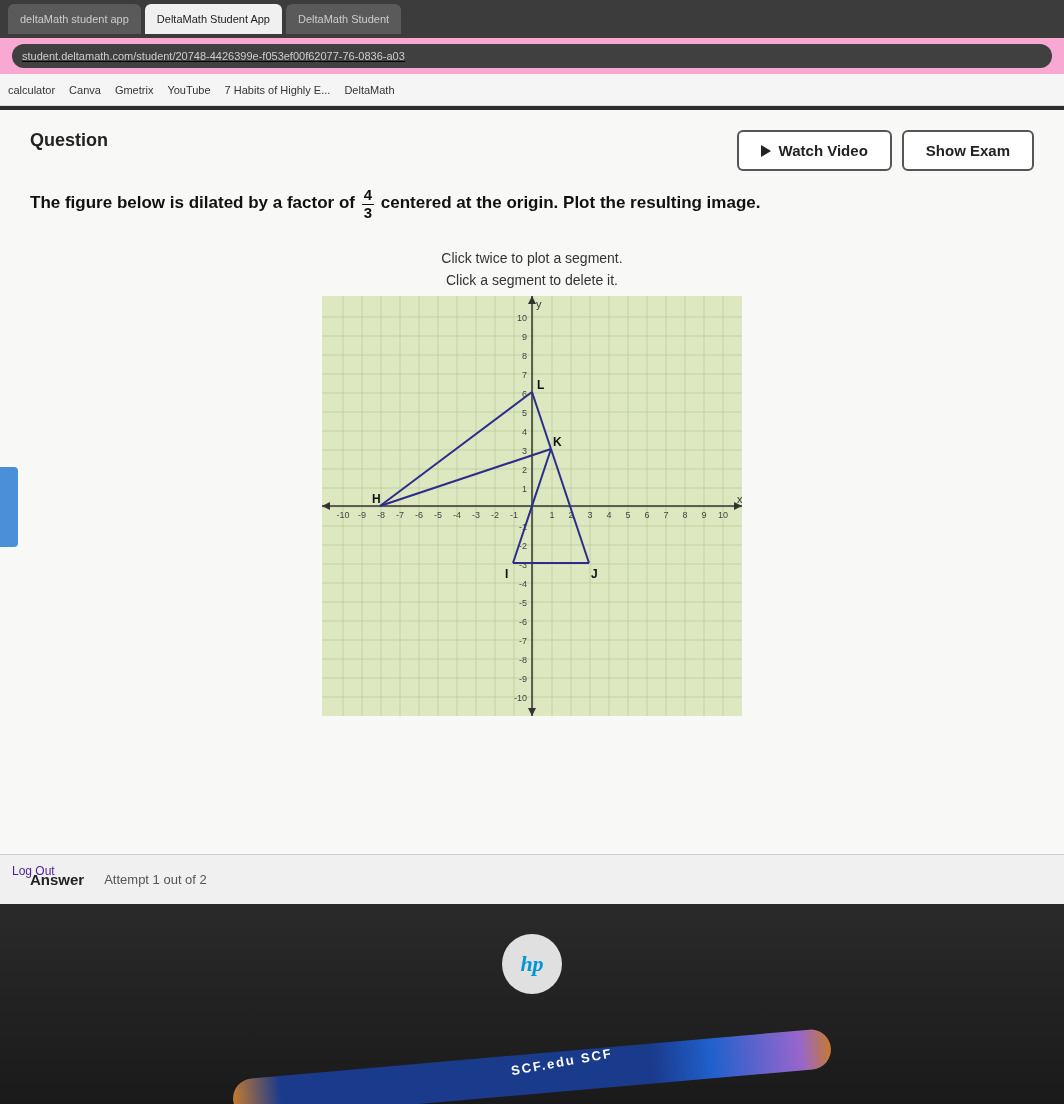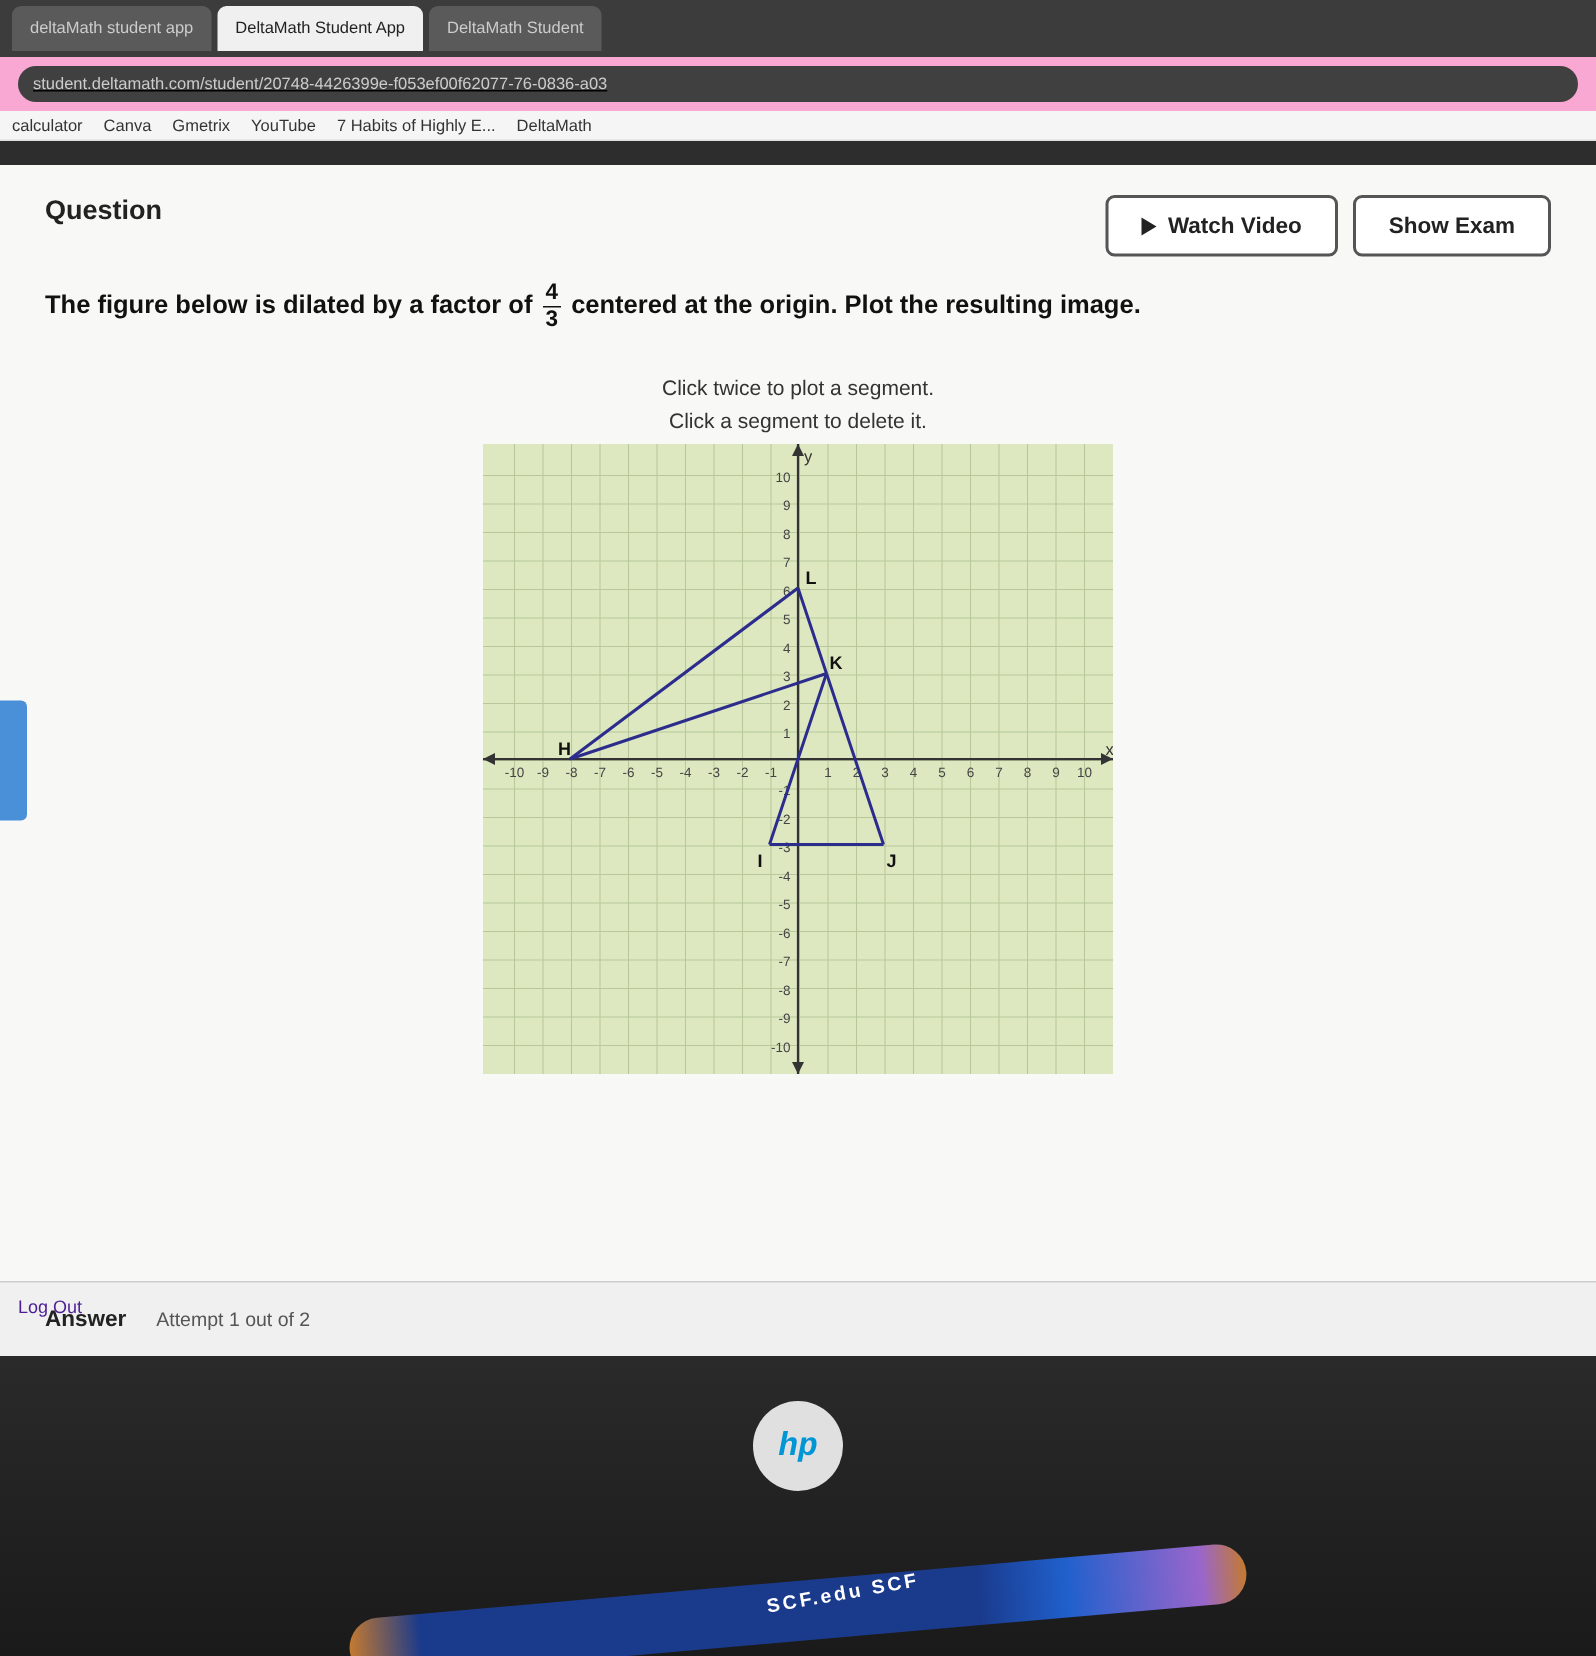--- a/index.html
+++ b/index.html
@@ -64,21 +64,21 @@
       color: #ccc;
       border: none;
       border-radius: 12px;
       height: 24px;
       flex: 1;
       padding: 0 10px;
       font-size: 11px;
     }
 
     .bookmarks-bar {
-      height: 20px;
+      height: 32px;
       background: #f5f5f5;
       display: flex;
       align-items: center;
       padding: 0 8px;
       gap: 14px;
       border-bottom: 1px solid #ddd;
     }
 
     .bookmark-item {
       font-size: 11px;
@@ -246,21 +246,21 @@
     }
 
     .hp-logo {
       width: 60px;
       height: 60px;
       background: #e0e0e0;
       border-radius: 50%;
       display: flex;
       align-items: center;
       justify-content: center;
-      font-family: Liberation Mono, monospace;
+      font-family: Liberation Serif, serif;
       font-size: 22px;
       font-weight: bold;
       font-style: italic;
       color: #0096d6;
     }
 
     
     .pen-area {
       position: absolute;
       bottom: 0;

